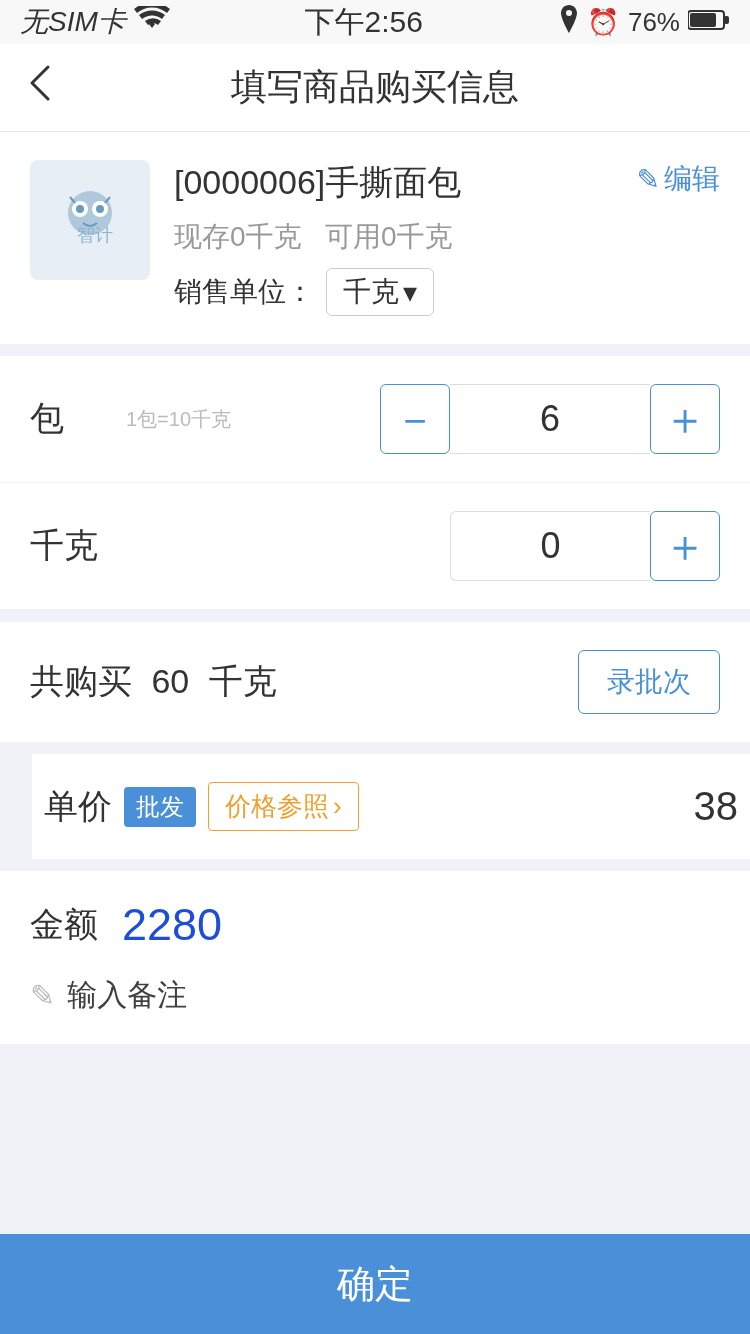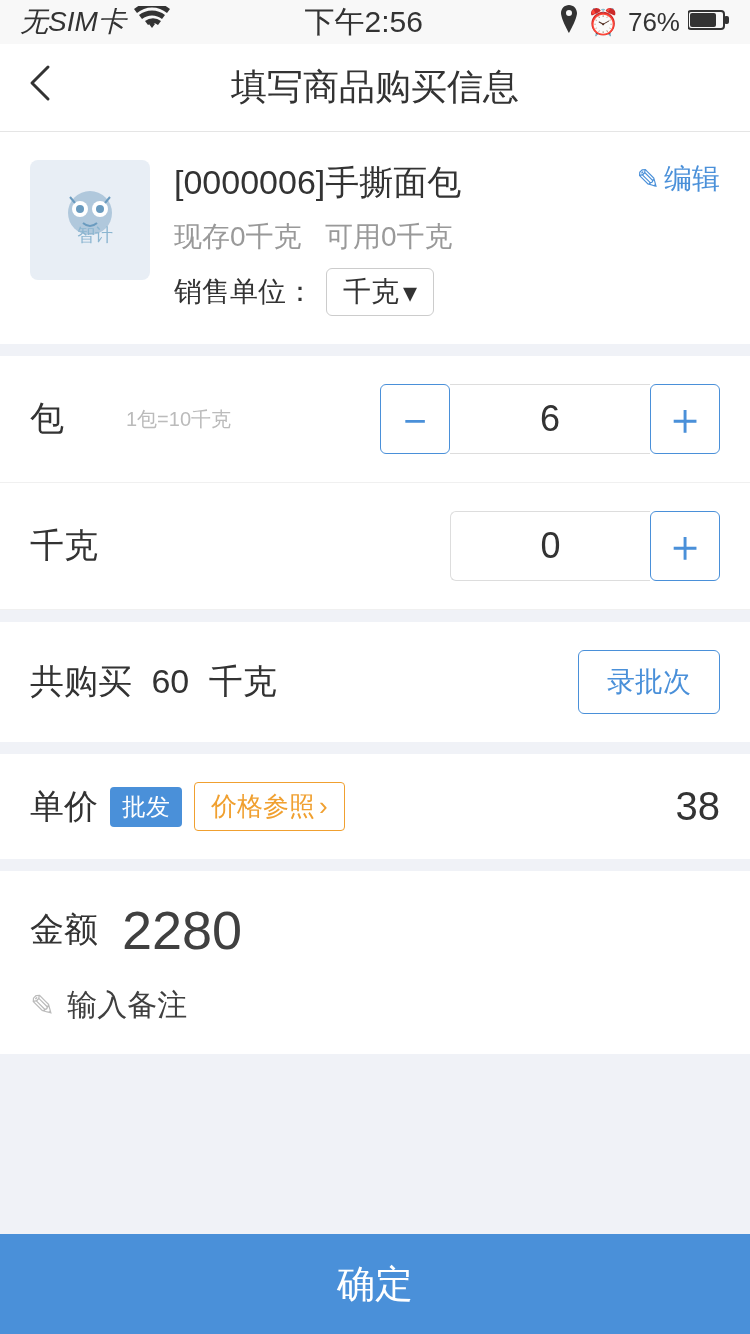--- a/index.html
+++ b/index.html
@@ -199,25 +199,26 @@
       font-size: 28px;
       padding: 12px 28px;
       border-radius: 6px;
       background: #fff;
       cursor: pointer;
     }
 
     
     .price-section {
       background: #fff;
-      padding: 28px 30px;
+      padding: 28px 12px;
       display: flex;
       align-items: center;
       justify-content: space-between;
       border-bottom: 12px solid #f0f2f7;
+      margin-left: 32px;
     }
     .price-left {
       display: flex;
       align-items: center;
       gap: 12px;
     }
     .price-label {
       font-size: 34px;
       color: #333;
     }
@@ -256,22 +257,22 @@
       display: flex;
       align-items: center;
       gap: 24px;
       margin-bottom: 24px;
     }
     .amount-label {
       font-size: 34px;
       color: #333;
     }
     .amount-value {
-      font-size: 54px;
-      color: #404040;
+      font-size: 45px;
+      color: #1d4ed8;
       font-weight: 500;
     }
     .note-row {
       display: flex;
       align-items: center;
       gap: 12px;
     }
     .note-icon {
       color: #bbb;
       font-size: 30px;

